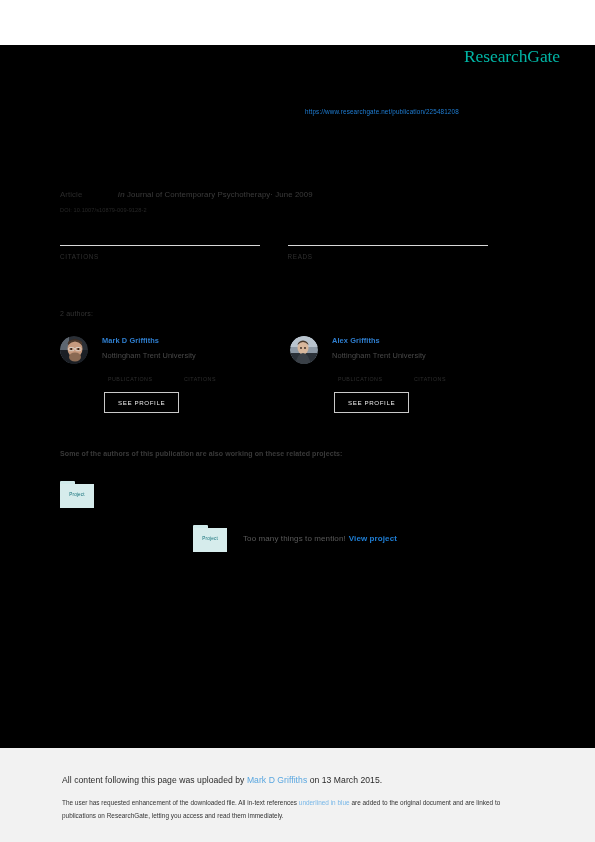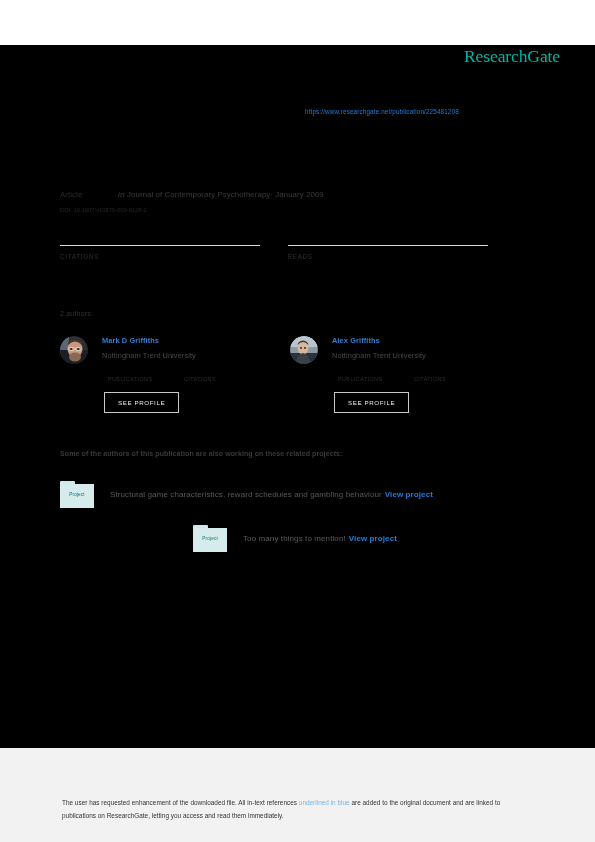--- a/index.html
+++ b/index.html
@@ -302,21 +302,21 @@
 <div class="rg-url">https://www.researchgate.net/publication/225481208</div>
 
 <div class="title-block">
   <div class="title-type"></div>
 </div>
 
 <div class="article-meta">
   <span class="lbl">Article</span>
   <span class="em">in</span>
   <span>Journal of Contemporary Psychotherapy</span><span>·</span>
-  <span>January 2009</span>
+  <span>June 2009</span>
 </div>
 <div class="article-doi">DOI: 10.1007/s10879-009-9128-2</div>
 
 <div class="stats">
   <div class="stat-col">
     <div class="stat-num"></div>
     <div class="stat-rule"></div>
     <div class="stat-label">CITATIONS</div>
   </div>
   <div class="stat-col">
@@ -411,33 +411,33 @@
 </div>
 
 <div class="projects-head">Some of the authors of this publication are also working on these related projects:</div>
 
 <div class="project-row p1">
   <div class="folder">
     <div class="folder-tab"></div>
     <div class="folder-body"></div>
     <div class="folder-label">Project</div>
   </div>
-  <div class="project-text">
-    <span>Structural game characteristics, reward schedules and gambling behaviour</span><span class="view-project">View project</span>
-  </div>
 </div>
 
 <div class="project-row p2">
   <div class="folder">
     <div class="folder-tab"></div>
     <div class="folder-body"></div>
     <div class="folder-label">Project</div>
   </div>
   <div class="project-text">
     <span>Too many things to mention!</span><span class="view-project">View project</span>
   </div>
 </div>
 
 <div class="footer">
+  <div class="footer-line1">
+    <span>All content following this page was uploaded by </span><span class="link">Mark D Griffiths</span><span> on 13 March 2015.</span>
+  </div>
   <div class="footer-note">
     <span>The user has requested enhancement of the downloaded file. All in-text references </span><span class="link">underlined in blue</span><span> are added to the original document and are linked to publications on ResearchGate, letting you access and read them immediately.</span>
   </div>
 </div>
 
 </body></html>

